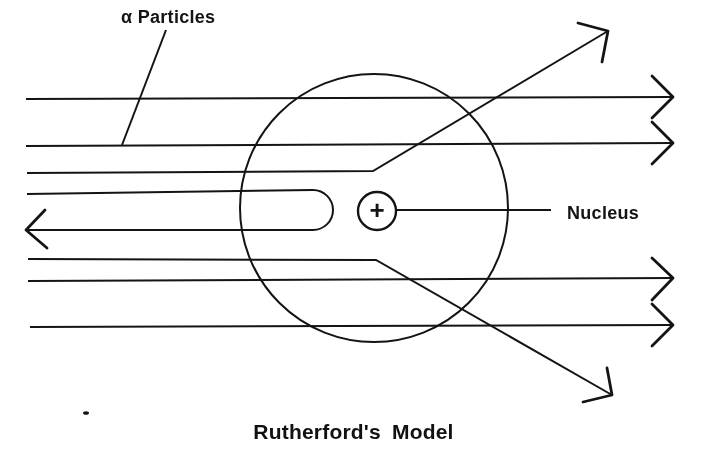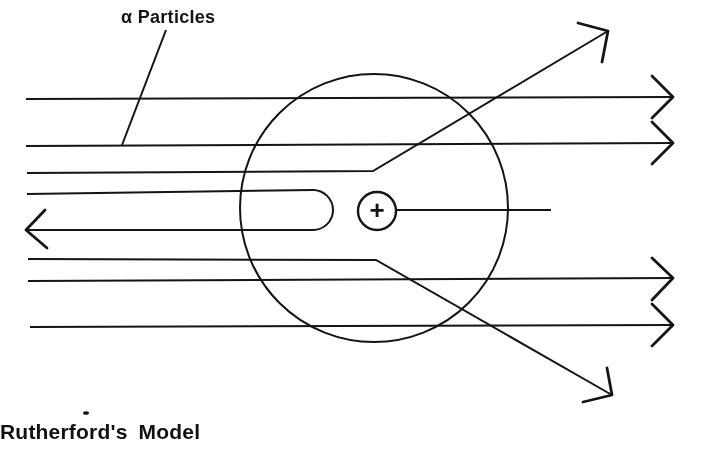--- a/index.html
+++ b/index.html
@@ -22,21 +22,21 @@
     letter-spacing: 0.3px;
     white-space: nowrap;
     color: #141414;
   }
   .label-alpha   { left: 121px; top: 8px; text-align: right; }
   .label-nucleus { left: 567px; top: 204px; }
   .figure-title {
     position: absolute;
     left: 0; top: 420px;
     width: 707px;
-    text-align: left;
+    text-align: center;
     font-weight: 700;
     font-size: 21px;
     letter-spacing: 0.2px;
     word-spacing: 5px;
     color: #111111;
   }
   .stroke  { fill: none; stroke: #141414; stroke-width: 2; }
   .stroke-thick { fill: none; stroke: #141414; stroke-width: 2.4; }
   .arrowhead { fill: none; stroke: #141414; stroke-width: 2.8; stroke-linecap: round; stroke-linejoin: round; }
   .nucleus-plus-text {
@@ -81,15 +81,16 @@
     <polyline class="arrowhead" points="652,258 673,278 652,300"></polyline>
 
     <path class="stroke" d="M30,327 L673,325"></path>
     <polyline class="arrowhead" points="652,304 673,325 652,346"></polyline>
 
     <ellipse cx="86" cy="413" rx="3" ry="1.8" fill="#141414"></ellipse>
   </svg>
 
   <div class="diagram-label label-alpha">α Particles</div>
 
+  <div class="diagram-label label-nucleus">Nucleus</div>
 
   <div class="figure-title">Rutherford's Model</div>
 </div>
 
 </body></html>

